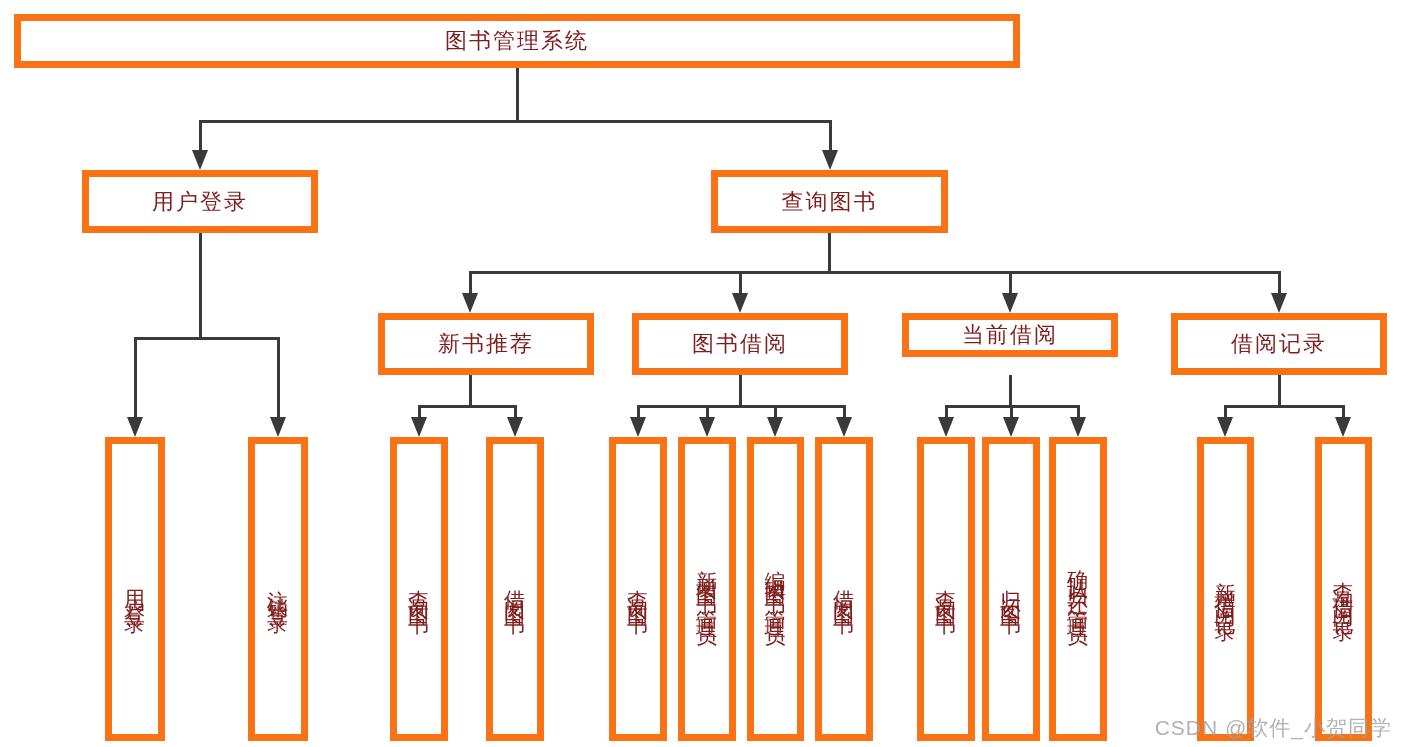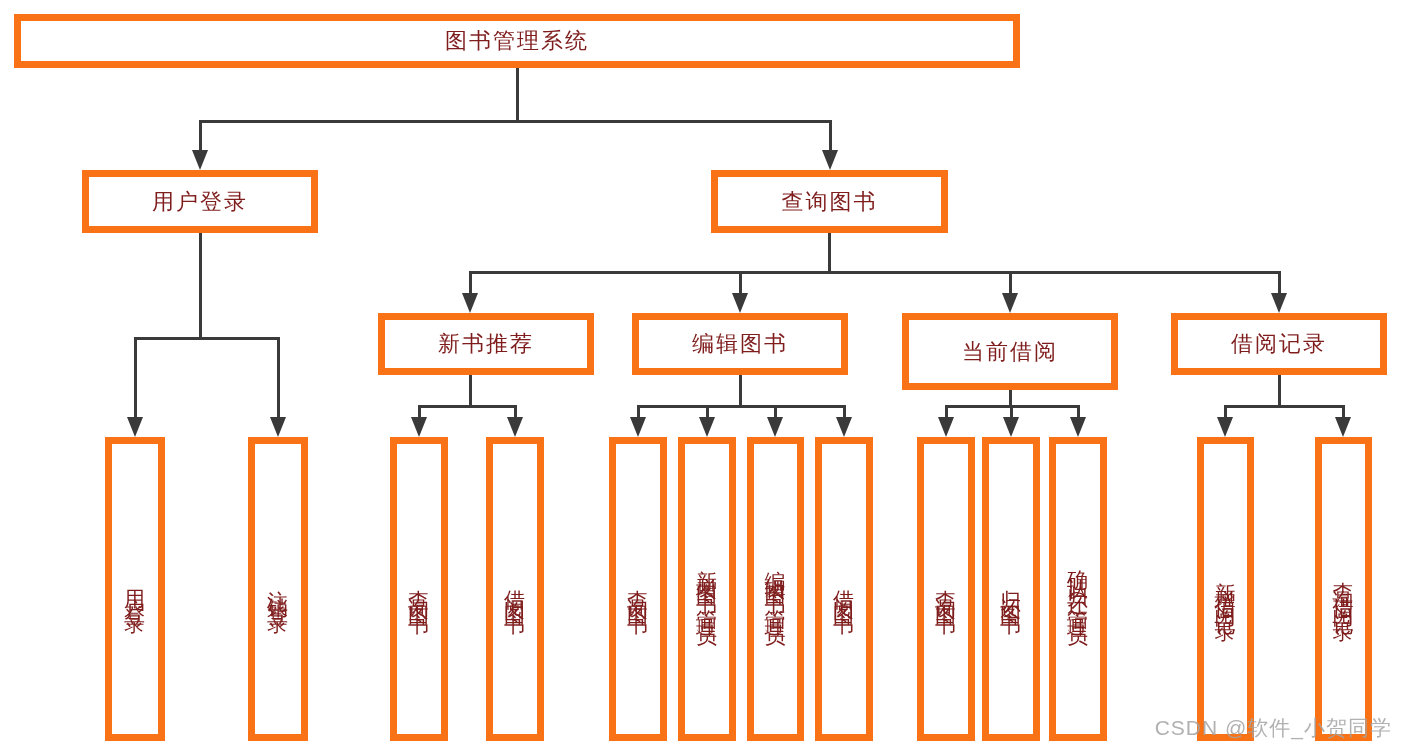--- a/index.html
+++ b/index.html
@@ -98,23 +98,23 @@
       <div class="node" style="left: 82px; top: 170px; width: 236px; height: 63px;">
         <span class="lbl-h">用户登录</span>
       </div>
       <div class="node" style="left: 711px; top: 170px; width: 237px; height: 63px;">
         <span class="lbl-h">查询图书</span>
       </div>
       <div class="node" style="left: 362px; top: 313px; width: 216px; height: 62px; margin-left: 16px;">
         <span class="lbl-h">新书推荐</span>
       </div>
       <div class="node" style="left: 632px; top: 313px; width: 216px; height: 62px;">
-        <span class="lbl-h">编辑图书</span>
+        <span class="lbl-h">图书借阅</span>
       </div>
-      <div class="node" style="left: 902px; top: 313px; width: 216px; height: 77px;">
+      <div class="node" style="left: 902px; top: 313px; width: 216px; height: 44px;">
         <span class="lbl-h">当前借阅</span>
       </div>
       <div class="node" style="left: 1171px; top: 313px; width: 216px; height: 62px;">
         <span class="lbl-h">借阅记录</span>
       </div>
       <div class="node" style="left: 105px; top: 437px; width: 60px; height: 304px;">
         <span class="lbl-v">用户登录</span>
       </div>
       <div class="node" style="left: 248px; top: 437px; width: 60px; height: 304px;">
         <span class="lbl-v">注销登录</span>

